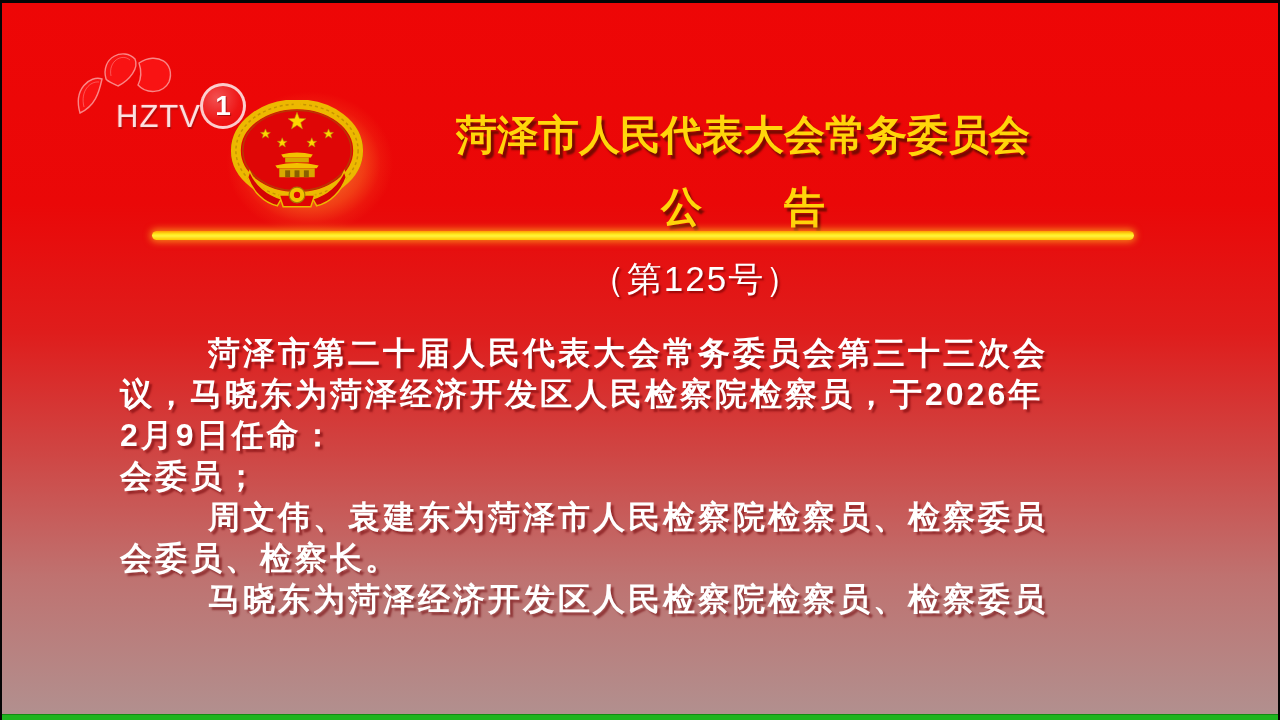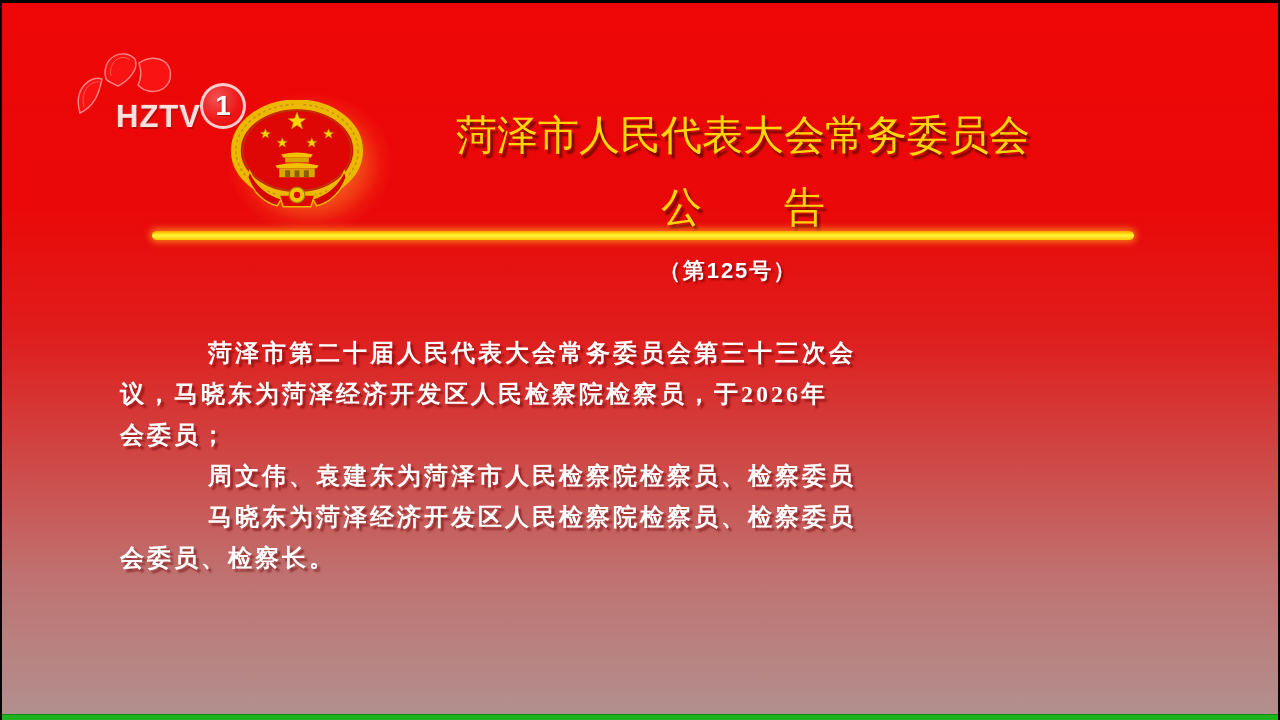--- a/index.html
+++ b/index.html
@@ -9,65 +9,64 @@
     border-top:3px solid #050505;border-left:2px solid #050505;border-right:2px solid #050505;
     background:linear-gradient(180deg,#ee0606 0%,#ea0808 28%,#df1d1c 46%,#cf4644 63%,#bf7270 80%,#b19190 100%);
     font-family:"Liberation Sans","DejaVu Sans",sans-serif;
   }
 
   
   .logo{position:absolute;left:70px;top:46px;width:185px;height:92px;}
   .petals{position:absolute;left:0;top:0;}
   .logo-text{
     position:absolute;left:44px;top:50px;
-    font-size:31px;font-weight:bold;letter-spacing:1px;
+    font-size:31px;font-weight:normal;letter-spacing:1px;
     color:rgba(255,238,238,0.92);
     text-shadow:1px 2px 1px rgba(140,0,0,0.55),0 0 2px rgba(255,255,255,0.4);
     text-align:right;
   }
   .badge{
     position:absolute;left:128px;top:34px;width:40px;height:40px;border-radius:50%;
     border:3px solid rgba(255,255,255,0.78);
     background:radial-gradient(circle at 35% 30%,rgba(255,255,255,0.30),rgba(255,90,90,0.18) 60%,rgba(230,30,30,0.25));
     color:#ffffff;font-size:28px;font-weight:bold;line-height:40px;text-align:center;
     text-shadow:1px 1px 1px rgba(120,0,0,0.6);
   }
 
   
   .emblem-glow{
     position:absolute;left:210px;top:76px;width:196px;height:168px;
     background:radial-gradient(ellipse closest-side,rgba(255,205,80,0.70),rgba(255,160,45,0.35) 55%,rgba(255,120,40,0.12) 72%,rgba(255,120,40,0) 85%);
   }
   .emblem{position:absolute;left:226px;top:97px;}
 
   
-  .title-block{position:absolute;left:420px;top:105px;width:642px;text-align:center;color:#ffd60a;font-weight:normal;}
+  .title-block{position:absolute;left:420px;top:105px;width:642px;text-align:center;color:#ffd60a;font-weight:bold;}
   .title-line1{font-size:41px;letter-spacing:0px;text-shadow:3px 4px 2px rgba(105,10,0,0.9);white-space:nowrap;}
   .title-line2{font-size:41px;margin-top:17px;text-shadow:3px 4px 2px rgba(105,10,0,0.9);}
 
   
   .divider{
     position:absolute;left:150px;top:228px;width:982px;height:9px;border-radius:5px;
     background:linear-gradient(180deg,#ff9d00,#ffe81c 35%,#fff23c 55%,#ffc400);
     box-shadow:0 0 7px 2px rgba(255,170,30,0.75);
   }
 
   
   .doc-number{
-    position:absolute;left:436px;top:253px;width:580px;text-align:center;
-    font-size:22px;font-weight:bold;color:#ffffff;letter-spacing:2px;
+    position:absolute;left:404px;top:253px;width:580px;text-align:center;
+    font-size:35px;font-weight:normal;color:#ffffff;letter-spacing:2px;
     text-shadow:2px 2px 2px rgba(120,0,0,0.7);
   }
 
   
   .body-text{
     position:absolute;left:118px;top:330px;width:1062px;
-    font-size:24px;font-weight:bold;color:#ffffff;letter-spacing:3px;
+    font-size:32px;font-weight:bold;color:#ffffff;letter-spacing:3px;
     text-shadow:3px 3px 2px rgba(110,0,5,0.55);
-    font-family:Liberation Serif, serif;
   }
   .body-line{white-space:nowrap;height:41px;line-height:41px;}
   .body-line.indent{padding-left:88px;}
 
   .green-line{
     position:absolute;left:0;right:0;bottom:0;height:5px;
     background:#1fb41f;border-top:1px solid #128a12;
   }
 </style>
 </head>
@@ -132,21 +131,22 @@
     <div class="title-line2">公　　告</div>
   </div>
 
   <div class="divider"></div>
 
   <div class="doc-number">（第125号）</div>
 
   <div class="body-text">
     <div class="body-line indent">菏泽市第二十届人民代表大会常务委员会第三十三次会</div>
     <div class="body-line">议，马晓东为菏泽经济开发区人民检察院检察员，于2026年</div>
+    <div class="body-line">2月9日任命：</div>
     <div class="body-line">会委员；</div>
     <div class="body-line indent">周文伟、袁建东为菏泽市人民检察院检察员、检察委员</div>
+    <div class="body-line">会委员、检察长。</div>
     <div class="body-line indent">马晓东为菏泽经济开发区人民检察院检察员、检察委员</div>
-    <div class="body-line">会委员、检察长。</div>
   </div>
 
   <div class="green-line"></div>
 
 </div>
 
 </body></html>

